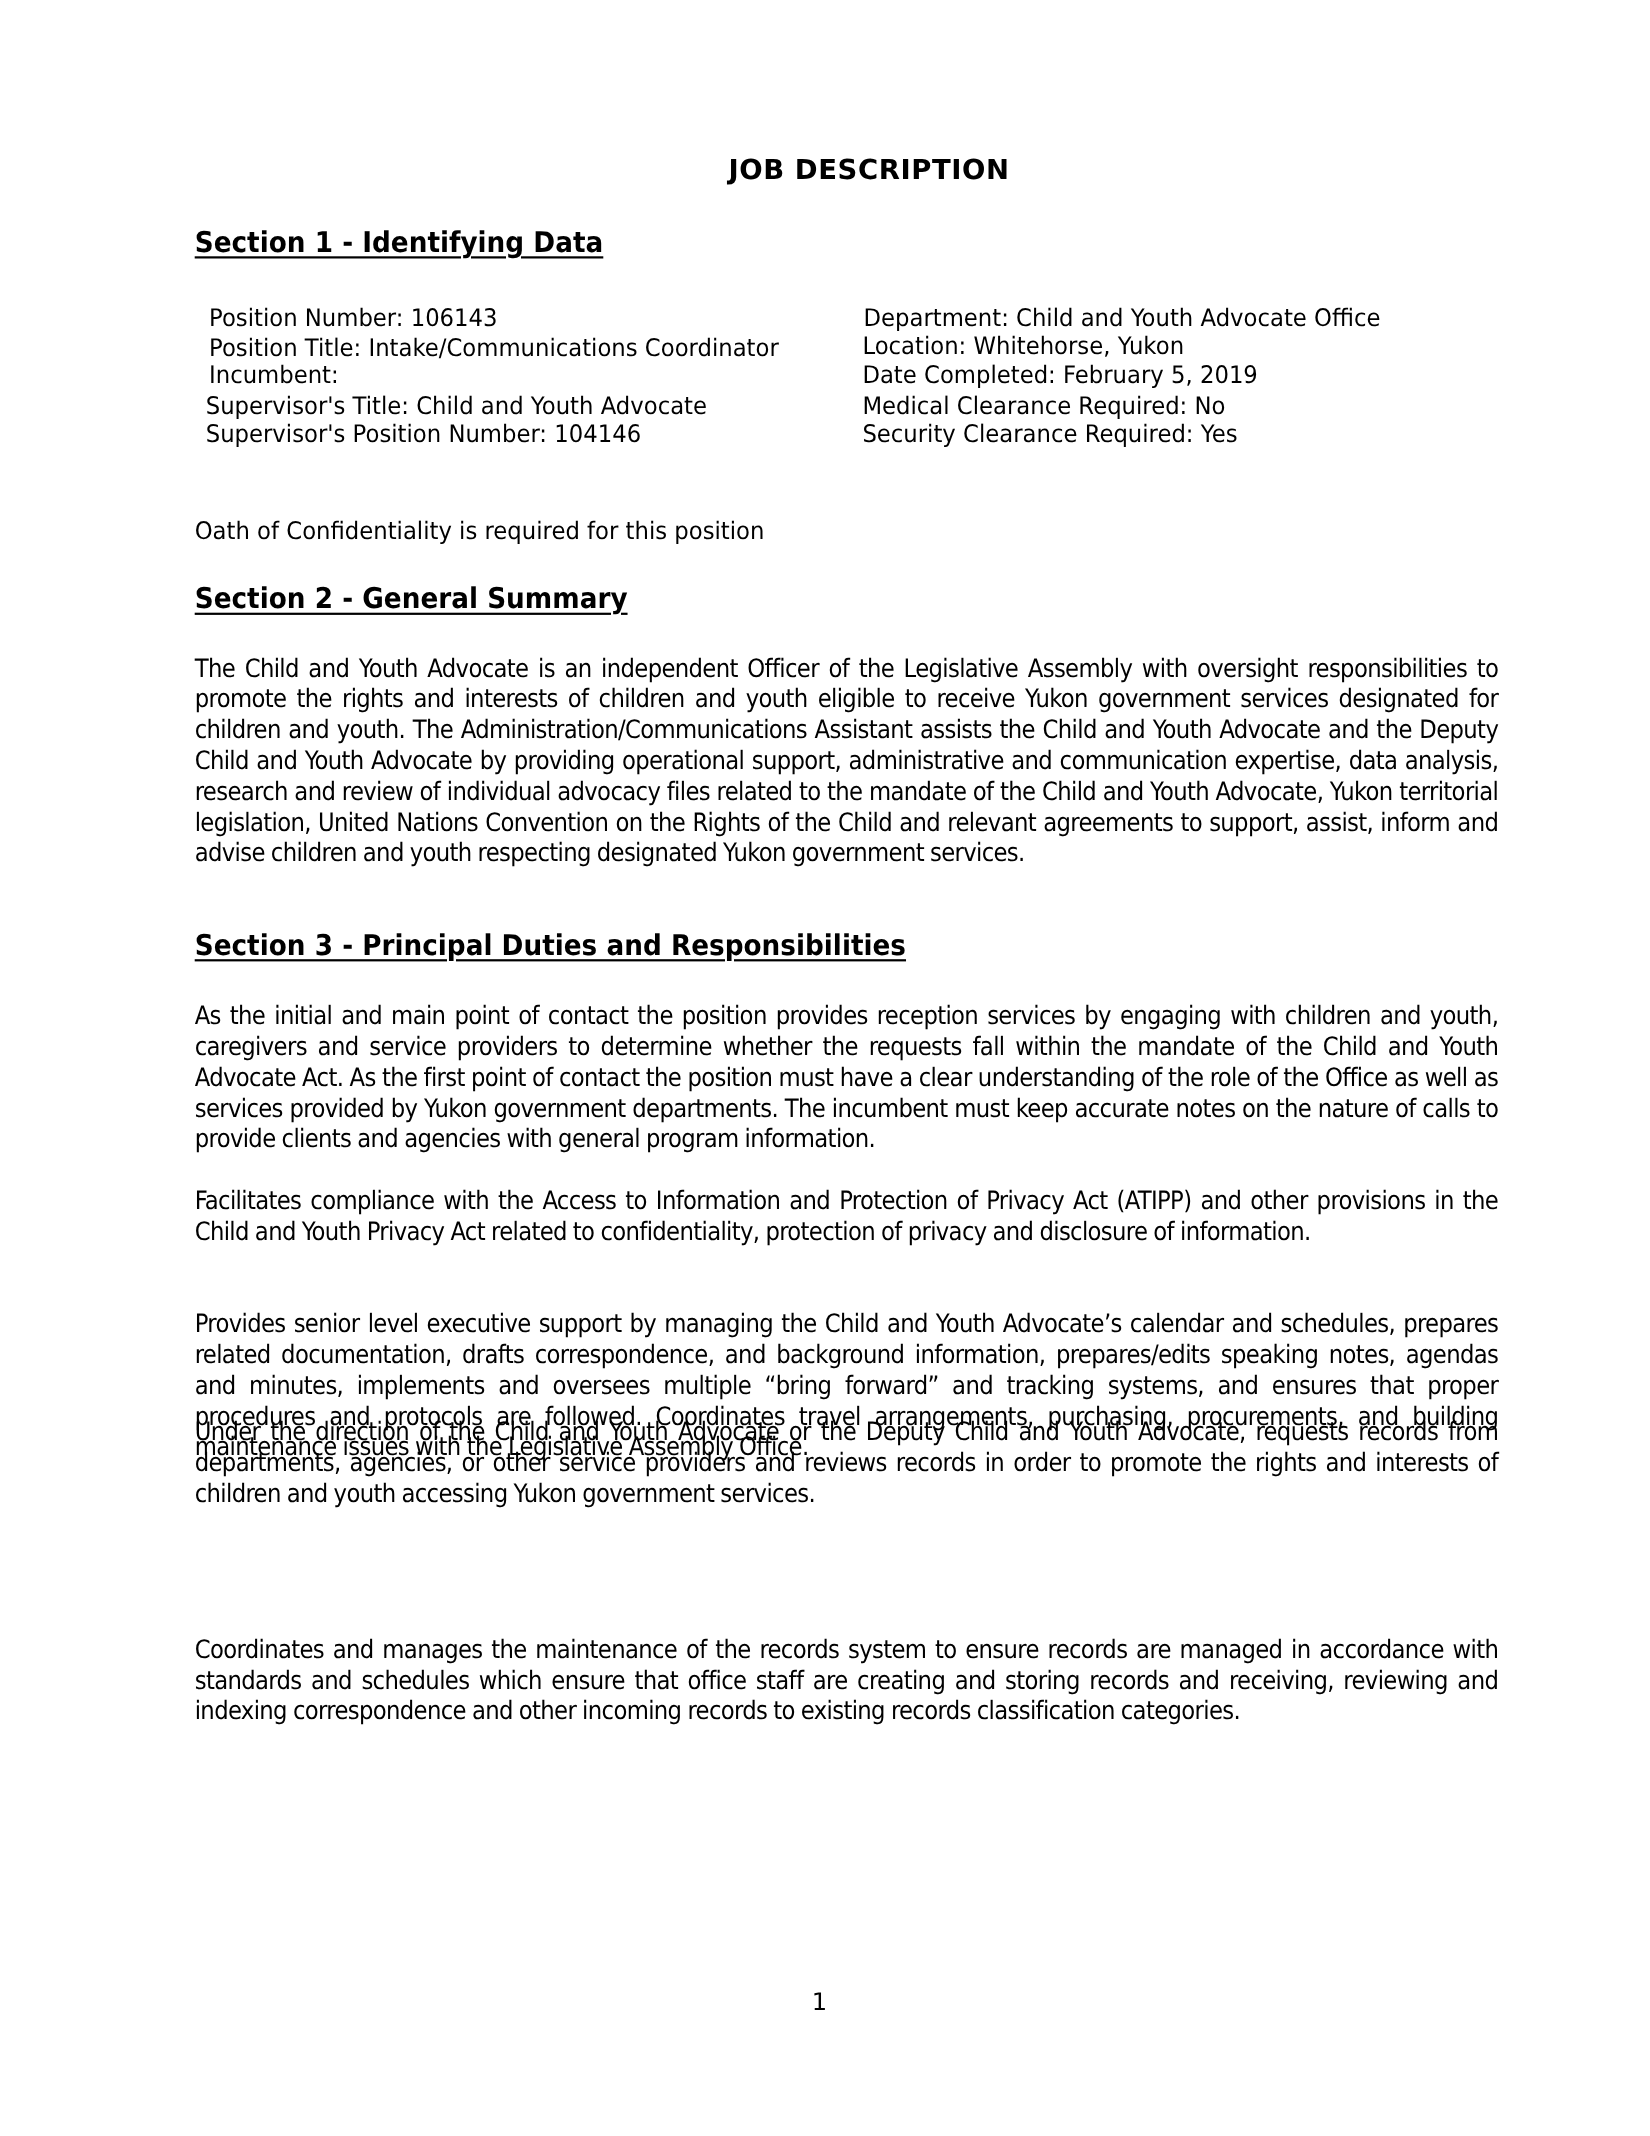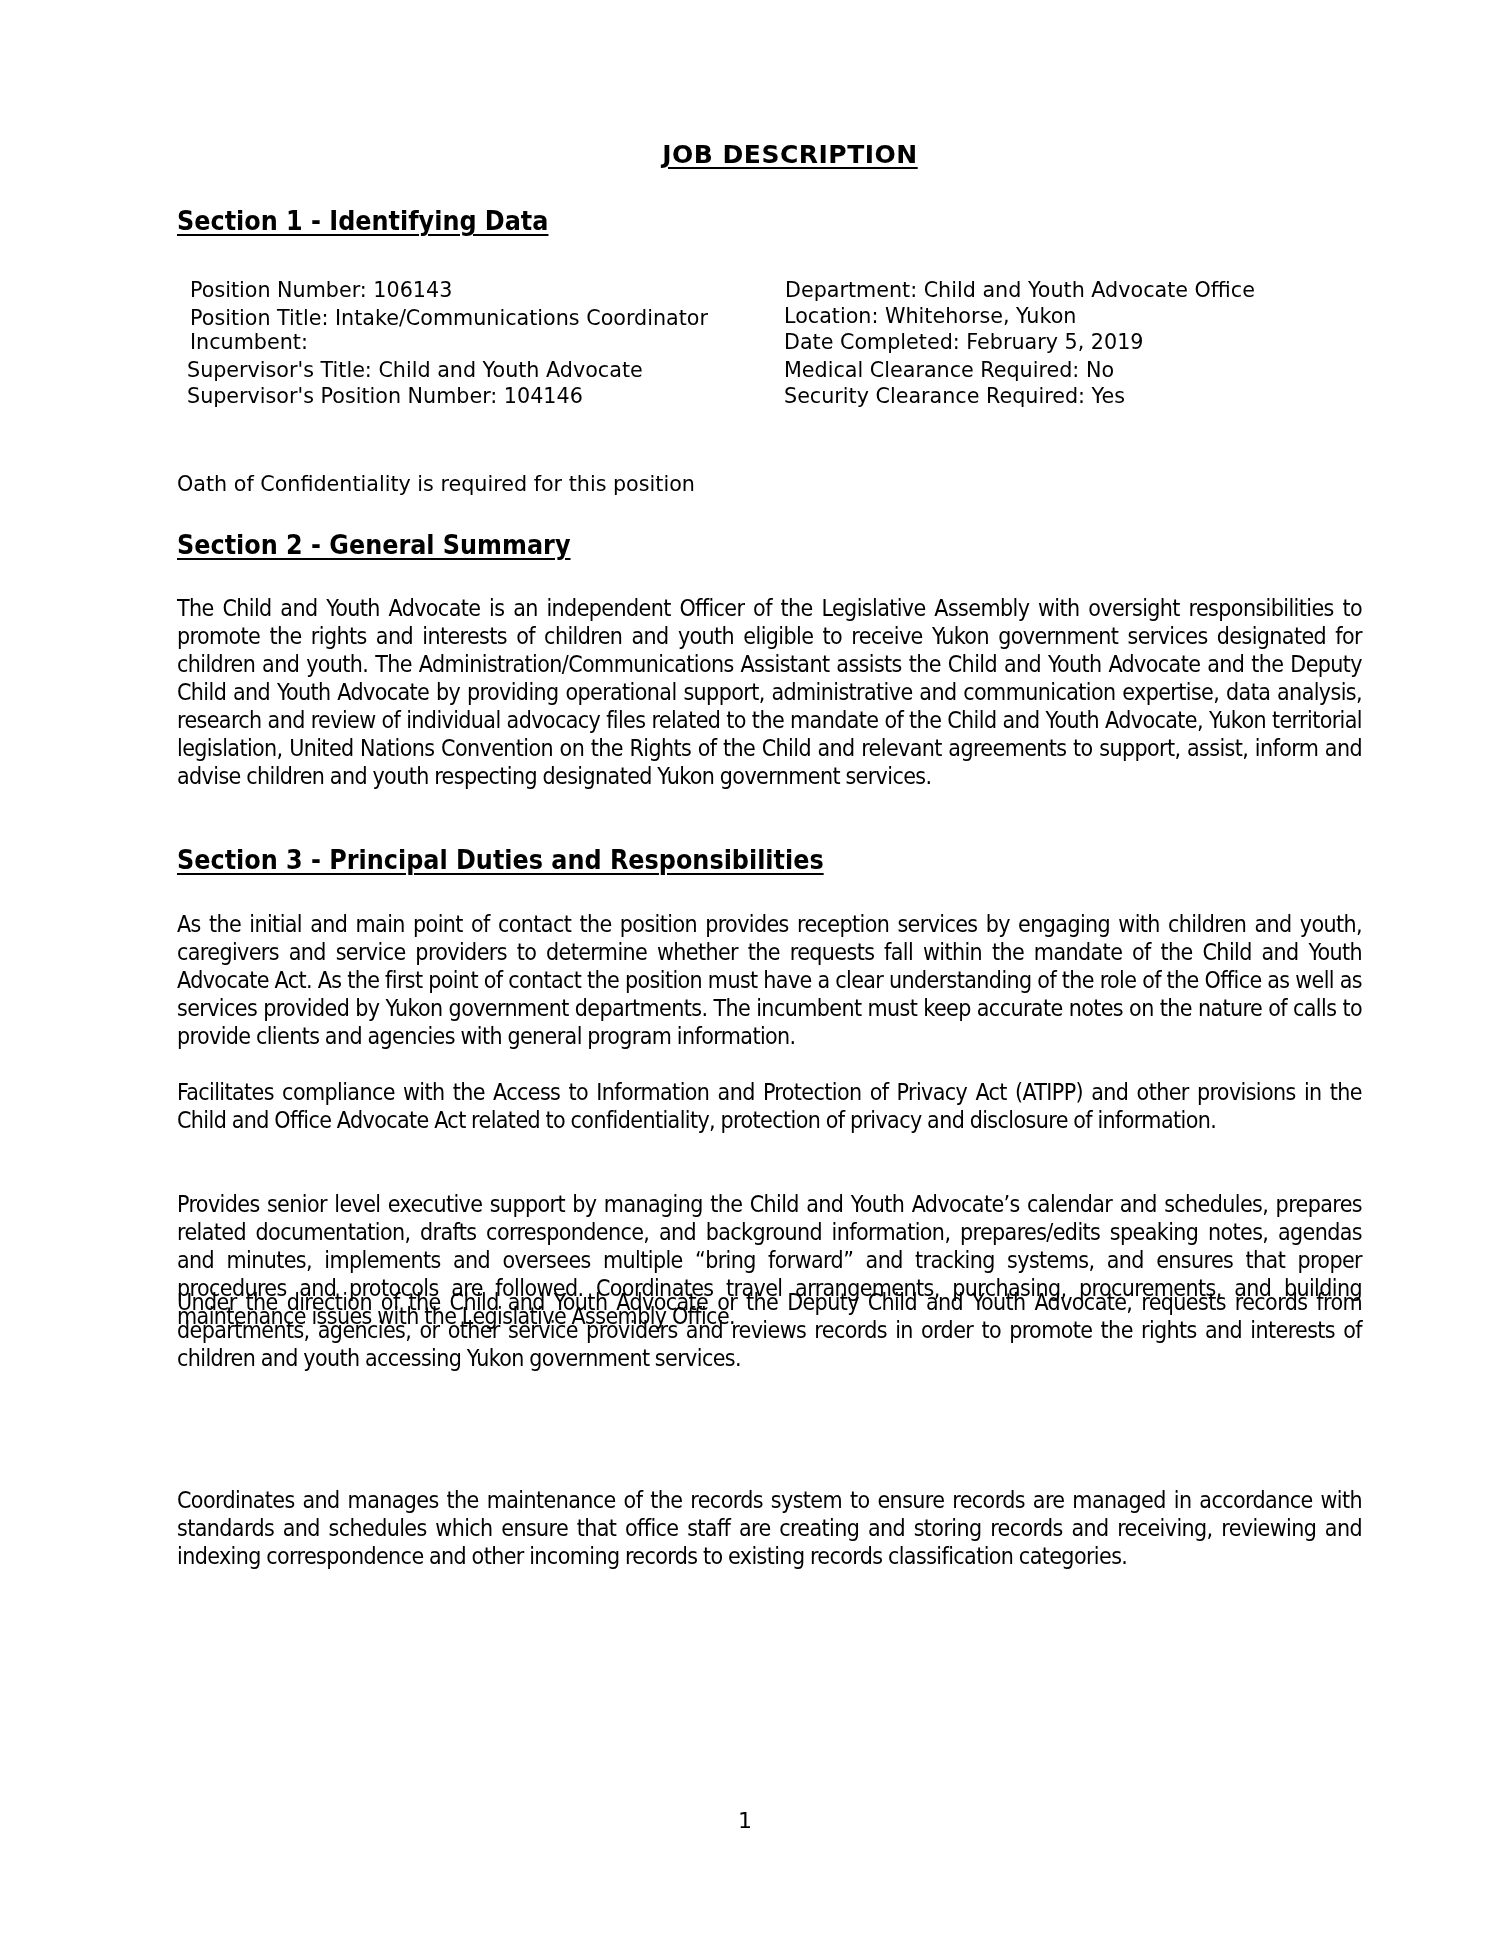--- a/index.html
+++ b/index.html
@@ -6,21 +6,21 @@
     body {
       width: 1500px; height: 1942px; position: relative; overflow: hidden;
       color: #000; font-family: "DejaVu Sans", sans-serif;
     }
     .page { position: absolute; left: 0; top: 0; width: 1500px; height: 1942px; }
     .doc-title {
       position: absolute; left: 0; width: 1500px; top: 140px;
       text-align: center; font-weight: bold; font-size: 25px;
       letter-spacing: 0.5px;
     }
-    .doc-title span { text-decoration: underline; text-underline-offset: 4px; text-decoration-thickness: 2px; margin-left: 80px; }
+    .doc-title span { text-underline-offset: 4px; text-decoration-thickness: 2px; margin-left: 80px; }
     .section-head {
       position: absolute; left: 177px; font-weight: bold; font-size: 26px;
       text-decoration: underline; text-underline-offset: 4px; text-decoration-thickness: 2px;
       transform: scaleX(0.92); transform-origin: left top; white-space: nowrap;
     }
     .field {
       position: absolute; font-size: 22px; white-space: nowrap;
       transform: scaleX(0.94); transform-origin: left top; line-height: 27px;
     }
     .para {
@@ -57,19 +57,19 @@
 
   <div class="field" style="left:177px; top:470px;">Oath of Confidentiality is required for this position</div>
 
   <div class="section-head" style="top:530px;">Section 2 - General Summary</div>
 
   <div class="para" style="top:594px;">The Child and Youth Advocate is an independent Officer of the Legislative Assembly with oversight responsibilities to promote the rights and interests of children and youth eligible to receive Yukon government services designated for children and youth. The Administration/Communications Assistant assists the Child and Youth Advocate and the Deputy Child and Youth Advocate by providing operational support, administrative and communication expertise, data analysis, research and review of individual advocacy files related to the mandate of the Child and Youth Advocate, Yukon territorial legislation, United Nations Convention on the Rights of the Child and relevant agreements to support, assist, inform and advise children and youth respecting designated Yukon government services.</div>
 
   <div class="section-head" style="top:845px;">Section 3 - Principal Duties and Responsibilities</div>
 
   <div class="para" style="top:910px;">As the initial and main point of contact the position provides reception services by engaging with children and youth, caregivers and service providers to determine whether the requests fall within the mandate of the Child and Youth Advocate Act. As the first point of contact the position must have a clear understanding of the role of the Office as well as services provided by Yukon government departments. The incumbent must keep accurate notes on the nature of calls to provide clients and agencies with general program information.</div>
-  <div class="para" style="top:1078px;">Facilitates compliance with the Access to Information and Protection of Privacy Act (ATIPP) and other provisions in the Child and Office Advocate Act related to confidentiality, protection of privacy and disclosure of information.</div>
+  <div class="para" style="top:1078px;">Facilitates compliance with the Access to Information and Protection of Privacy Act (ATIPP) and other provisions in the Child and Youth Privacy Act related to confidentiality, protection of privacy and disclosure of information.</div>
   <div class="para" style="top:1190px;">Provides senior level executive support by managing the Child and Youth Advocate’s calendar and schedules, prepares related documentation, drafts correspondence, and background information, prepares/edits speaking notes, agendas and minutes, implements and oversees multiple “bring forward” and tracking systems, and ensures that proper procedures and protocols are followed. Coordinates travel arrangements, purchasing, procurements, and building maintenance issues with the Legislative Assembly Office.</div>
   <div class="para" style="top:1288px;">Under the direction of the Child and Youth Advocate or the Deputy Child and Youth Advocate, requests records from departments, agencies, or other service providers and reviews records in order to promote the rights and interests of children and youth accessing Yukon government services.</div>
   <div class="para" style="top:1486px;">Coordinates and manages the maintenance of the records system to ensure records are managed in accordance with standards and schedules which ensure that office staff are creating and storing records and receiving, reviewing and indexing correspondence and other incoming records to existing records classification categories.</div>
 
   <div class="page-number">1</div>
 </div>
 
 </body></html>

